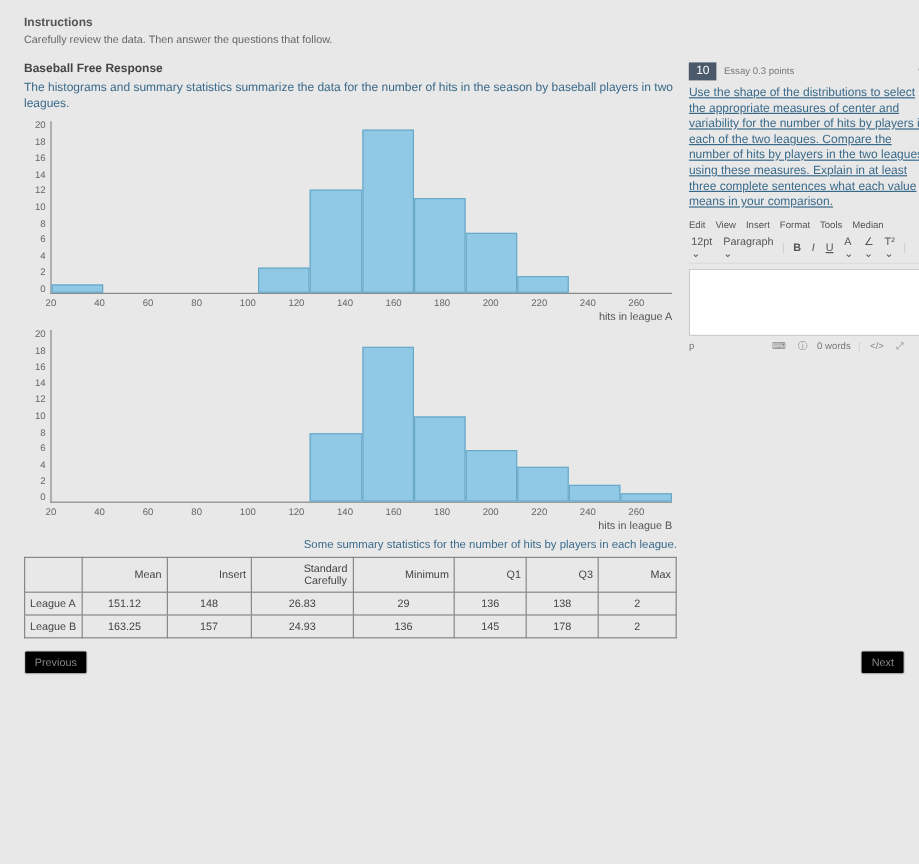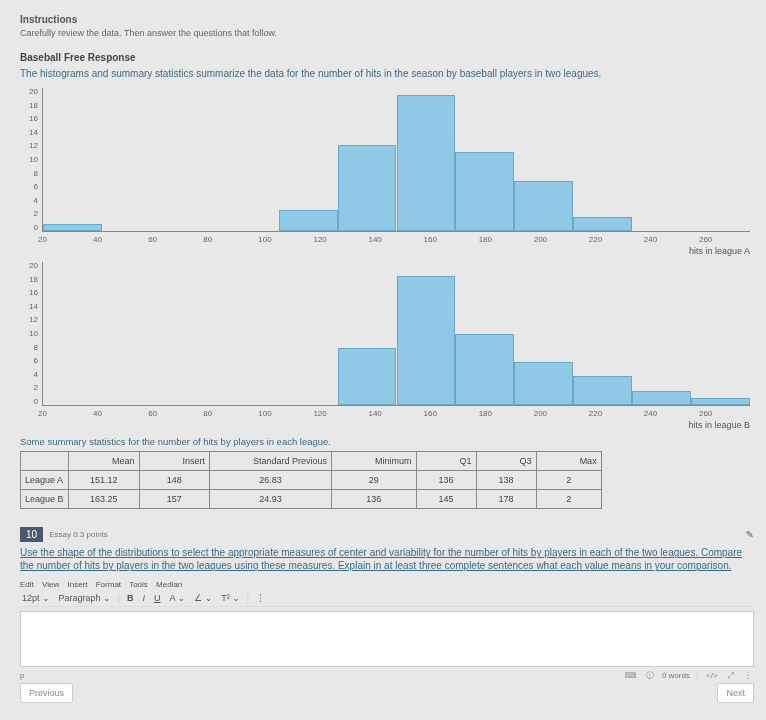--- a/index.html
+++ b/index.html
@@ -9,40 +9,40 @@
     width: 766px;
     height: 720px;
     overflow: hidden;
     font-size: 10px;
     color: #444;
   }
   .outer { padding: 14px 12px 8px 20px; }
   .instructions-block { margin-bottom: 14px; }
   .instructions-title { font-weight: 600; color: #555; font-size: 10px; margin-bottom: 3px; }
   .instructions-sub { font-size: 9px; color: #666; }
-  .content { display: flex; gap: 10px; flex-direction: column; }
+  .content { display: flex; gap: 10px; }
   .left-col { flex: 0 0 370px; }
   .right-col { flex: 1; position: relative; }
   .section-heading { font-weight: 600; color: #444; font-size: 10px; margin-bottom: 4px; }
   .prompt-text { font-size: 10px; color: #3a6a8a; line-height: 1.3; margin-bottom: 6px; }
   .chart-box { position: relative; height: 170px; margin-bottom: 4px; }
   .y-axis { position: absolute; left: 2px; top: 2px; bottom: 24px; width: 16px; display: flex; flex-direction: column; justify-content: space-between; text-align: right; }
   .y-axis span { font-size: 8px; color: #666; line-height: 1; }
   .plot-area { position: absolute; left: 22px; right: 4px; top: 2px; bottom: 24px; border-left: 1px solid #888; border-bottom: 1px solid #888; }
   .bars-wrap { position: absolute; left: 0; right: 0; top: 0; bottom: 0; }
   .bar { position: absolute; bottom: 0; background: #8fc9e6; border: 1px solid #6aa9c7; }
   .x-axis { position: absolute; left: 18px; right: 0; bottom: 12px; display: flex; }
   .x-tick { flex: 1; font-size: 8px; color: #666; text-align: left; }
   .x-title { position: absolute; left: 22px; right: 4px; bottom: 0; text-align: right; font-size: 9px; color: #555; }
-  .summary-text { font-size: 9.5px; color: #3a6a8a; margin: 6px 0 4px; line-height: 1.2; }
+  .summary-text { font-size: 9.5px; color: #3a6a8a; margin: 6px 0 4px; line-height: 1.2; text-align: right; }
   table.stats { border-collapse: collapse; font-size: 9px; color: #444; margin-bottom: 8px; }
   table.stats th, table.stats td { border: 1px solid #888; padding: 4px 4px; text-align: center; }
   table.stats th { font-weight: 400; padding-left: 43px; }
   .row-header { text-align: left !important; padding-left: 4px; }
-  .prev-btn { display: inline-block; background: #ffffff; border: 1px solid #ccc; padding: 4px 8px; font-size: 9px; color: #888; border-radius: 2px; cursor: pointer; }
+  .prev-btn { display: inline-block; background: #000000; border: 1px solid #ccc; padding: 4px 8px; font-size: 9px; color: #888; border-radius: 2px; cursor: pointer; }
   .q-header { display: flex; align-items: center; gap: 6px; margin-bottom: 4px; }
   .q-num { background: #4a5a6a; color: #fff; font-size: 10px; padding: 2px 6px; }
   .q-meta { font-size: 8px; color: #777; }
   .expand-icon { margin-left: auto; font-size: 10px; color: #666; cursor: pointer; }
   .q-text { font-size: 10px; color: #3a6a8a; line-height: 1.3; margin-bottom: 8px; text-decoration: underline; }
   .editor-menubar { font-size: 8px; color: #555; margin-bottom: 4px; }
   .editor-menubar span { margin-right: 6px; cursor: pointer; }
   .editor-toolbar { display: flex; align-items: center; gap: 5px; font-size: 9px; color: #555; margin-bottom: 4px; border-bottom: 1px solid #ddd; padding-bottom: 3px; }
   .editor-toolbar .tb-item { cursor: pointer; padding: 0 2px; }
   .tb-sep { color: #ccc; }
@@ -154,21 +154,21 @@
       </div>
 
       <div class="summary-text">Some summary statistics for the number of hits by players in each league.</div>
 
       <table class="stats">
         <thead>
           <tr id="thead-row">
               <th></th>
               <th>Mean</th>
               <th>Insert</th>
-              <th>Standard Previous</th>
+              <th>Standard Carefully</th>
               <th>Minimum</th>
               <th>Q1</th>
               <th>Q3</th>
               <th>Max</th>
             </tr>
         </thead>
         <tbody id="tbody">
             <tr>
               <td class="row-header">League A</td>
               <td>151.12</td>

